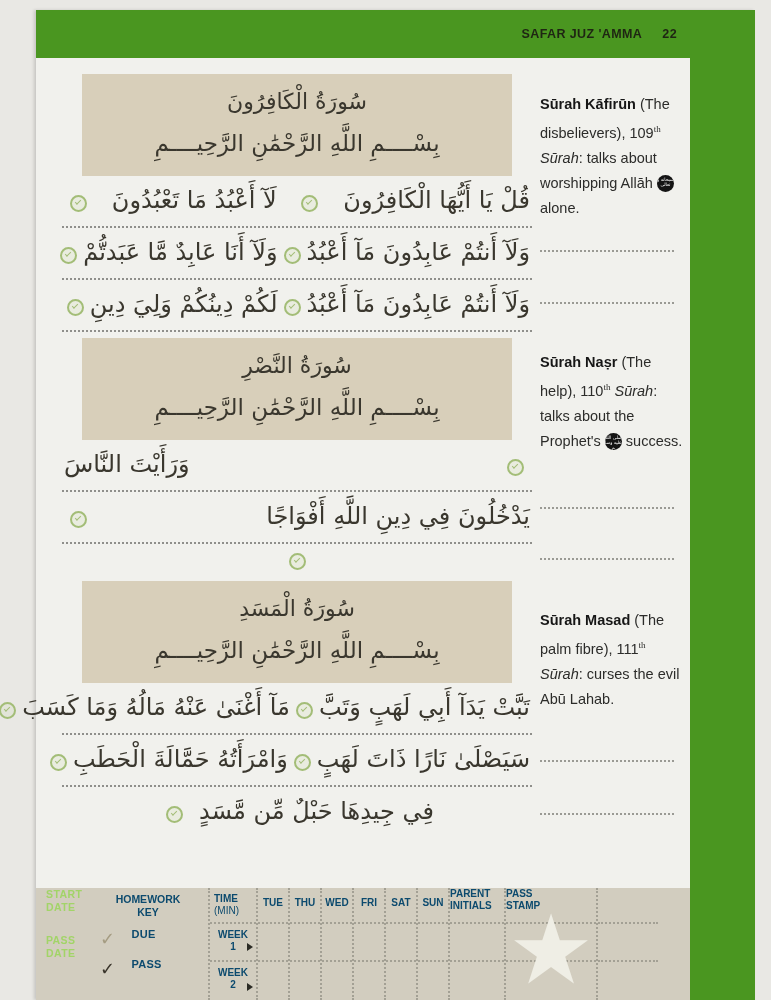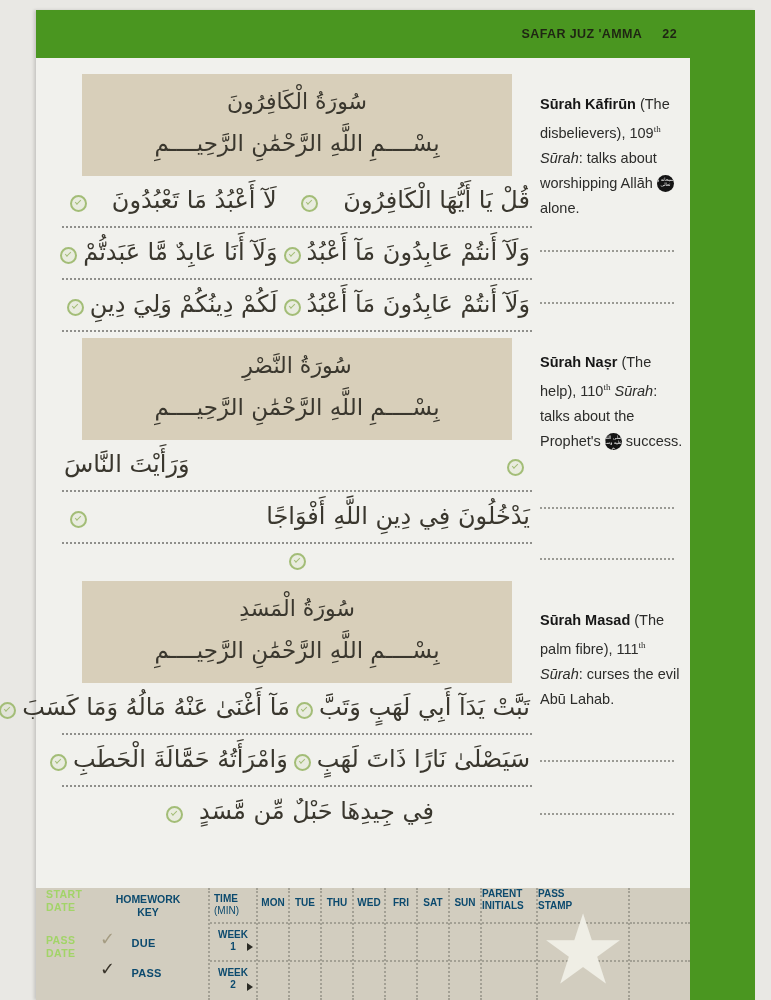--- a/index.html
+++ b/index.html
@@ -52,21 +52,21 @@
             display:flex;color:#0c4a6e;}
   .col{box-sizing:border-box;}
   .col.bordered{border-left:2px dotted #a3a094;}
   .cell{box-sizing:border-box;}
   .cell.head{height:36px;border-bottom:2px dotted #a3a094;}
   .cell.body{height:38px;border-bottom:2px dotted #a3a094;}
   .cell.body.last{border-bottom:none;height:38px;}
   .col-key{width:172px;position:relative;}
   .key-title{margin:5px 0 0 62px;width:100px;text-align:center;font-weight:bold;
              font-size:10.5px;line-height:13px;}
-  .key-row{margin:9px 0 0 64px;display:flex;align-items:flex-end;font-size:11px;font-weight:bold;
+  .key-row{margin:9px 0 0 64px;display:flex;align-items:flex-start;font-size:11px;font-weight:bold;
            letter-spacing:.3px;}
   .check{display:inline-block;margin-right:16px;font-size:18px;font-weight:bold;
          font-family:"DejaVu Sans",sans-serif;}
   .check::before{content:"✓";}
   .check.due{color:#a59c82;}
   .check.pass{color:#39342a;}
   .col-time{width:48px;}
   .time-head{padding:5px 0 0 4px;font-size:10px;line-height:12px;}
   .time-head .b{font-weight:bold;}
   .week-cell{position:relative;text-align:center;font-size:10px;line-height:12px;font-weight:bold;
@@ -218,25 +218,20 @@
         </div>
         <div class="cell body last week-cell">
           <span>WEEK</span><br>
           <span>2</span>
           <span class="arrow"></span>
         </div>
       </div>
 
       <div id="days-wrap" style="display:flex">
           <div class="col day bordered">
-            <div class="cell head day-head">MON</div>
-            <div class="cell body"></div>
-            <div class="cell body last"></div>
-          </div>
-          <div class="col day bordered">
             <div class="cell head day-head">TUE</div>
             <div class="cell body"></div>
             <div class="cell body last"></div>
           </div>
           <div class="col day bordered">
             <div class="cell head day-head">THU</div>
             <div class="cell body"></div>
             <div class="cell body last"></div>
           </div>
           <div class="col day bordered">

